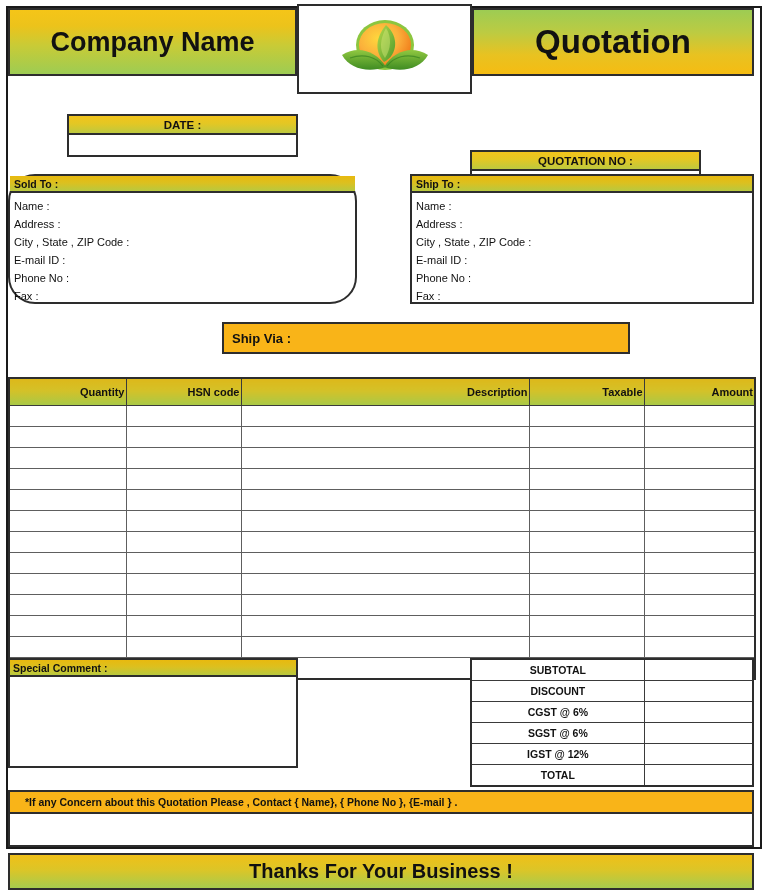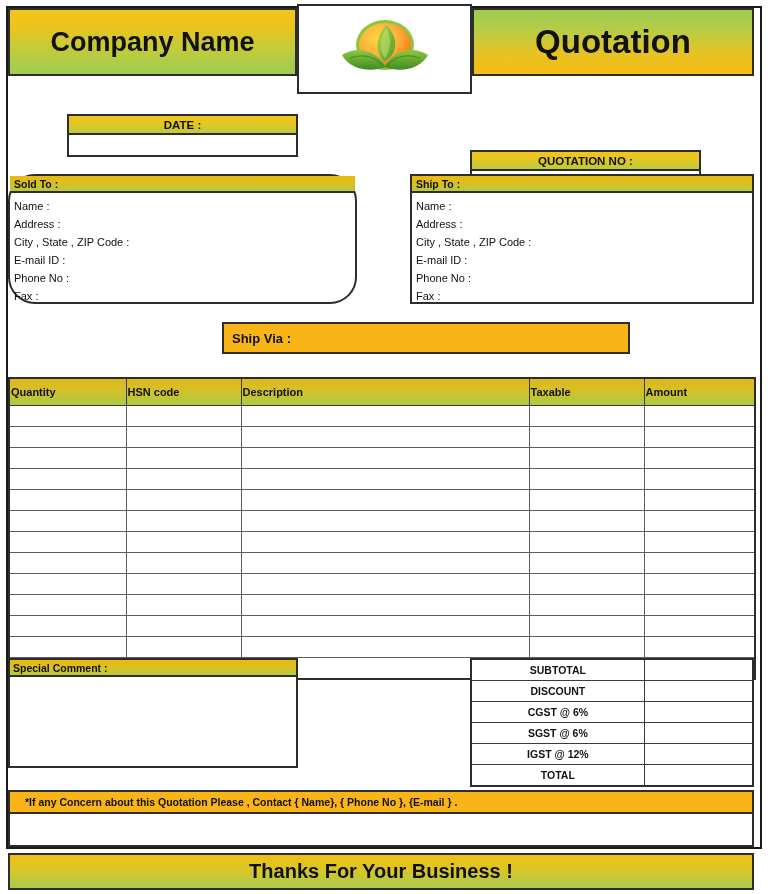--- a/index.html
+++ b/index.html
@@ -176,21 +176,21 @@
     border-collapse: collapse;
     table-layout: fixed;
   }
   #items-table th {
     height: 24px;
     background: linear-gradient(to bottom, #ddb81a 0%, #d4c128 45%, #a9c946 100%);
     border: 1px solid #3a3a3a;
     font-size: 11px;
     font-weight: bold;
     color: #111111;
-    text-align: left;
+    text-align: right;
   }
   #items-table td {
     height: 18px;
     border: 1px solid #5e5e5e;
     background: #ffffff;
   }
   #items-table td.c-qty  { border-left: none; }
   #items-table td.c-amt  { border-right: none; }
 
   .col-qty  { width: 117px; }

